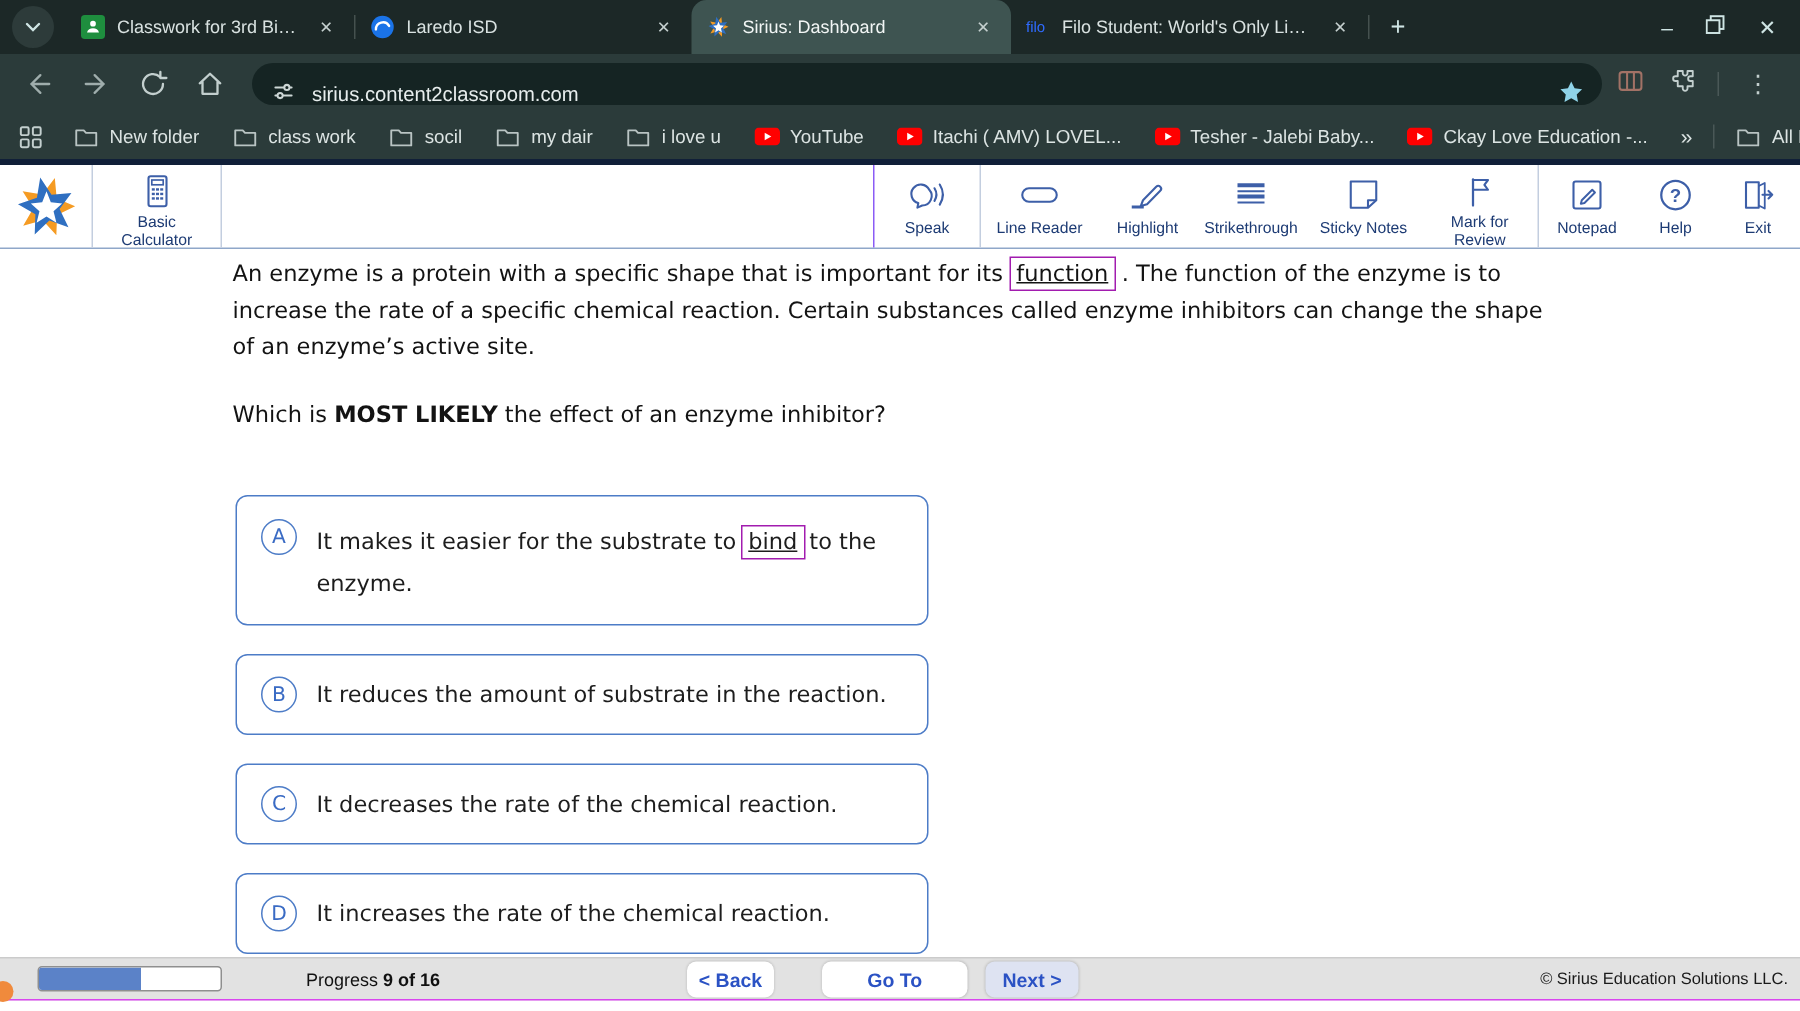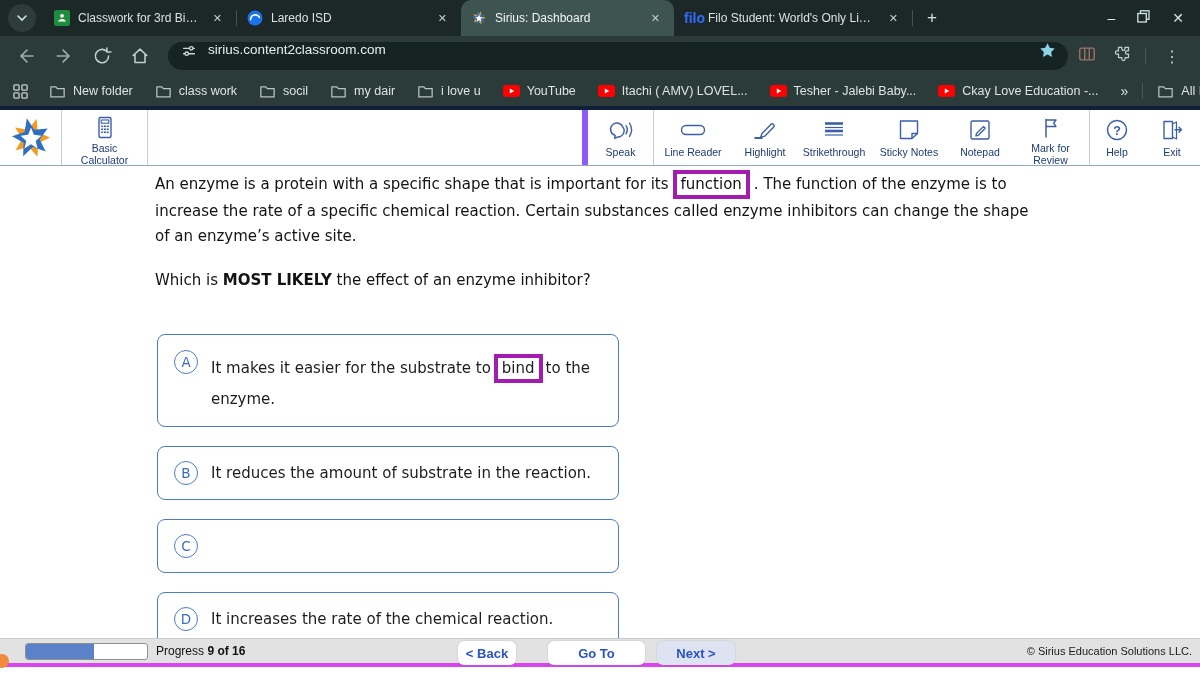--- a/index.html
+++ b/index.html
@@ -9,73 +9,73 @@
   
   .tabstrip { height:36px; background:#1c2827; display:flex; align-items:center; padding-left:8px; }
   .tabsearch { width:28px; height:28px; border-radius:14px; background:#2d3b3a; display:flex; align-items:center; justify-content:center; margin-right:8px; flex:0 0 auto; }
   .tab { height:36px; display:flex; align-items:center; gap:8px; padding:0 10px; color:#d9e2e1; font-size:12px; position:relative; flex:0 0 auto; }
   .tab .title { white-space:nowrap; overflow:hidden; text-overflow:ellipsis; flex:1; }
   .tab .x { color:#c4cfce; font-size:11px; padding:2px 4px; }
   .tab.active { background:#3e5451; border-radius:10px 10px 0 0; color:#f2f6f5; }
   .tabdiv { width:1px; height:16px; background:#45514f; flex:0 0 auto; }
   .wincontrols { margin-left:auto; display:flex; align-items:center; gap:22px; padding-right:16px; color:#cfe5e4; font-size:14px; }
   .favicon { width:16px; height:16px; flex:0 0 auto; display:flex; }
-  .filo-txt { color:#2f6bff; font-weight:bold; font-size:14px; font-style:normal; }
+  .filo-txt { color:#2f6bff; font-weight:normal; font-size:10px; font-style:normal; }
 
   .urlrow { height:40px; background:#2b3b3a; display:flex; align-items:center; padding:0 10px; gap:6px; }
   .navic { width:32px; height:32px; display:flex; align-items:center; justify-content:center; border-radius:16px; flex:0 0 auto; }
-  .urlpill { width:900px; height:28px; background:#152423; border-radius:14px; display:flex; align-items:flex-start; padding:0 12px; margin-left:6px; }
+  .urlpill { width:900px; height:28px; background:#152423; border-radius:14px; display:flex; align-items:flex-end; padding:0 12px; margin-left:6px; }
   .urltext { color:#e7eded; font-size:13.5px; margin-left:10px; }
   .pillstar { margin-left:auto; display:flex; }
   .rightics { margin-left:auto; display:flex; align-items:center; gap:14px; padding-right:6px; }
   .vdiv { width:1px; height:16px; background:#4a5857; }
   .kebab { color:#c3cfce; font-size:16px; letter-spacing:0; padding:0 4px; }
 
   .bookmarksbar { height:30px; background:#2b3b3a; display:flex; align-items:center; padding:0 12px; color:#dce4e3; font-size:12.5px; }
   .bm { display:flex; align-items:center; gap:7px; margin-right:22px; white-space:nowrap; }
   .bmdiv { width:1px; height:16px; background:#4a5857; margin:0 14px 0 6px; }
   .bmright { margin-left:auto; display:flex; align-items:center; gap:14px; }
   .overflow-chevron { font-size:14px; color:#dce4e3; }
 
   
   .page-topline { height:4px; background:#101f38; }
   .apptoolbar { height:56px; background:#fff; border-bottom:1px solid #8fa7c9; display:flex; align-items:stretch; }
   .cell { display:flex; flex-direction:column; align-items:center; justify-content:flex-start; padding-top:5px; flex:0 0 auto; }
   .cell .lbl { font-size:10.5px; color:#1d3b74; text-align:center; line-height:11.5px; margin-top:2px; }
   .br { border-right:1px solid #c3cedf; }
-  .bl { border-left:6px solid #8b5cf6; }
+  .bl { border-left:1px solid #8b5cf6; }
   .logo-cell { width:62px; justify-content:center; padding-top:0; }
   .spacer { flex:1 1 auto; }
   .ticon { height:30px; display:flex; align-items:center; justify-content:center; }
 
   .content { position:relative; }
   .qwrap { padding-left:155px; padding-top:4px; }
   .qtext { width:888px; font-family:"DejaVu Sans", sans-serif; font-size:15px; line-height:24.5px; color:#131313; }
-  .vocab { display:inline-block; border:4px solid #a21caf; padding:0 4px; margin:0 4px; line-height:21px; }
+  .vocab { display:inline-block; border:1px solid #a21caf; padding:0 4px; margin:0 4px; line-height:21px;text-decoration:underline; }
   .prompt { margin-top:23px; font-family:"DejaVu Sans", sans-serif; font-size:15px; color:#131313; }
   .prompt b { font-weight:bold; }
 
   .options { margin-top:45px; display:flex; flex-direction:column; gap:19px; width:462px; margin-left:2px; }
   .option { border:1.5px solid #4d7cc7; border-radius:8px; background:#fff; display:flex; gap:13px; padding:0 16px; }
   .option.single { min-height:54px; align-items:center; }
   .option.multi { padding-top:15px; padding-bottom:15px; align-items:flex-start; }
   .letter { width:24px; height:24px; border:1.5px solid #4d7cc7; border-radius:50%; color:#3a6bc4; font-size:13.5px; display:flex; align-items:center; justify-content:center; flex:0 0 24px; font-family:"DejaVu Sans", sans-serif; }
   .opttext { font-family:"DejaVu Sans", sans-serif; font-size:15px; color:#1d1d1d; line-height:24px; flex:1; }
   .opttext .vocab { margin:4px 3px; }
 
   
-  .footer { position:absolute; left:0; right:0; bottom:7px; height:29px; background:#e2e2e2; border-top:1px solid #cbcbcb; border-bottom:4px solid #d946ef; display:flex; align-items:center; }
+  .footer { position:absolute; left:0; right:0; bottom:7px; height:29px; background:#e2e2e2; border-top:1px solid #cbcbcb; border-bottom:1px solid #d946ef; display:flex; align-items:center;gap:48px; }
   .pbar { margin-left:25px; width:123px; height:17px; background:#fff; border:1px solid #8f8f8f; border-radius:3px; overflow:hidden; flex:0 0 auto; }
   .pfill { height:100%; background:#5b82c8; }
   .plabel { margin-left:8px; font-size:12px; color:#111; }
   .plabel b { font-weight:bold; }
   .fbtn { position:absolute; top:2px; height:24px; border-radius:6px; font-weight:bold; font-size:13px; color:#2b52c4; display:flex; align-items:center; justify-content:center; background:#fff; box-shadow:0 0 2px rgba(0,0,0,.18); }
   .fbtn.back { left:458px; width:58px; }
   .fbtn.goto { left:548px; width:97px; }
-  .fbtn.next { left:657px; width:78px; background:#dee3f2; }
+  .fbtn.next { left:657px; width:62px; background:#dee3f2; }
   .copyright { position:absolute; right:8px; font-size:11px; color:#1a1a1a; }
   .orangedot { position:absolute; left:-5px; bottom:6px; width:14px; height:14px; border-radius:50%; background:#f08a3c; }
 </style>
 </head>
 <body>
 
 <div class="tabstrip">
   <div class="tabsearch">
     <svg width="14" height="14" viewBox="0 0 14 14">
         <path d="M3 5l4 4 4-4" stroke="#cfe5e4" stroke-width="1.6" fill="none" stroke-linecap="round"></path>
@@ -365,38 +365,38 @@
   <div class="cell" style="width:78px">
     <span class="ticon">
       <svg width="26" height="26" viewBox="0 0 26 26">
           <path d="M4.5 4h17v12.5L16 21.5H4.5z" stroke="#3d5fa8" stroke-width="1.4" fill="none" stroke-linejoin="round"></path>
           <path d="M16 21.5v-5h5.5" stroke="#3d5fa8" stroke-width="1.4" fill="none" stroke-linejoin="round"></path>
         </svg>
     </span>
     <span class="lbl">Sticky Notes</span>
   </div>
 
+  <div class="cell br" style="width:78px">
+    <span class="ticon">
+      <svg width="26" height="26" viewBox="0 0 26 26">
+          <path d="M8 22V4.5" stroke="#3d5fa8" stroke-width="1.5" fill="none" stroke-linecap="round"></path>
+          <path d="M8 5h10l-2.4 3.2L18 11.5H8" stroke="#3d5fa8" stroke-width="1.4" fill="none" stroke-linejoin="round"></path>
+        </svg>
+    </span>
+    <span class="lbl" style="width:56px">Mark for Review</span>
+  </div>
+
   <div class="cell" style="width:64px">
     <span class="ticon">
       <svg width="26" height="26" viewBox="0 0 26 26">
           <rect x="4" y="4" width="18" height="18" rx="1.5" stroke="#3d5fa8" stroke-width="1.4" fill="none"></rect>
           <path d="M9.5 16.5L16.5 9.5l1.8 1.8-7 7-2.4.6z" stroke="#3d5fa8" stroke-width="1.3" fill="none" stroke-linejoin="round"></path>
         </svg>
     </span>
     <span class="lbl">Notepad</span>
-  </div>
-
-  <div class="cell br" style="width:78px">
-    <span class="ticon">
-      <svg width="26" height="26" viewBox="0 0 26 26">
-          <path d="M8 22V4.5" stroke="#3d5fa8" stroke-width="1.5" fill="none" stroke-linecap="round"></path>
-          <path d="M8 5h10l-2.4 3.2L18 11.5H8" stroke="#3d5fa8" stroke-width="1.4" fill="none" stroke-linejoin="round"></path>
-        </svg>
-    </span>
-    <span class="lbl" style="width:56px">Mark for Review</span>
   </div>
 
   <div class="cell" style="width:54px">
     <span class="ticon">
       <svg width="26" height="26" viewBox="0 0 26 26">
           <circle cx="13" cy="13" r="9.5" stroke="#3d5fa8" stroke-width="1.5" fill="none"></circle>
           <text x="13" y="17.5" text-anchor="middle" font-size="12.5" font-weight="bold" fill="#3d5fa8" font-family="Liberation Sans, sans-serif">?</text>
         </svg>
     </span>
     <span class="lbl">Help</span>
@@ -430,20 +430,21 @@
         <span class="opttext">
           <span>It makes it easier for the substrate to</span><span class="vocab">bind</span><span>to the enzyme.</span>
         </span>
       </div>
       <div class="option single">
         <span class="letter">B</span>
         <span class="opttext">It reduces the amount of substrate in the reaction.</span>
       </div>
       <div class="option single">
         <span class="letter">C</span>
+        <span class="opttext">It decreases the rate of the chemical reaction.</span>
       </div>
       <div class="option single">
         <span class="letter">D</span>
         <span class="opttext">It increases the rate of the chemical reaction.</span>
       </div>
     </div>
   </div>
 
 </div>
 

